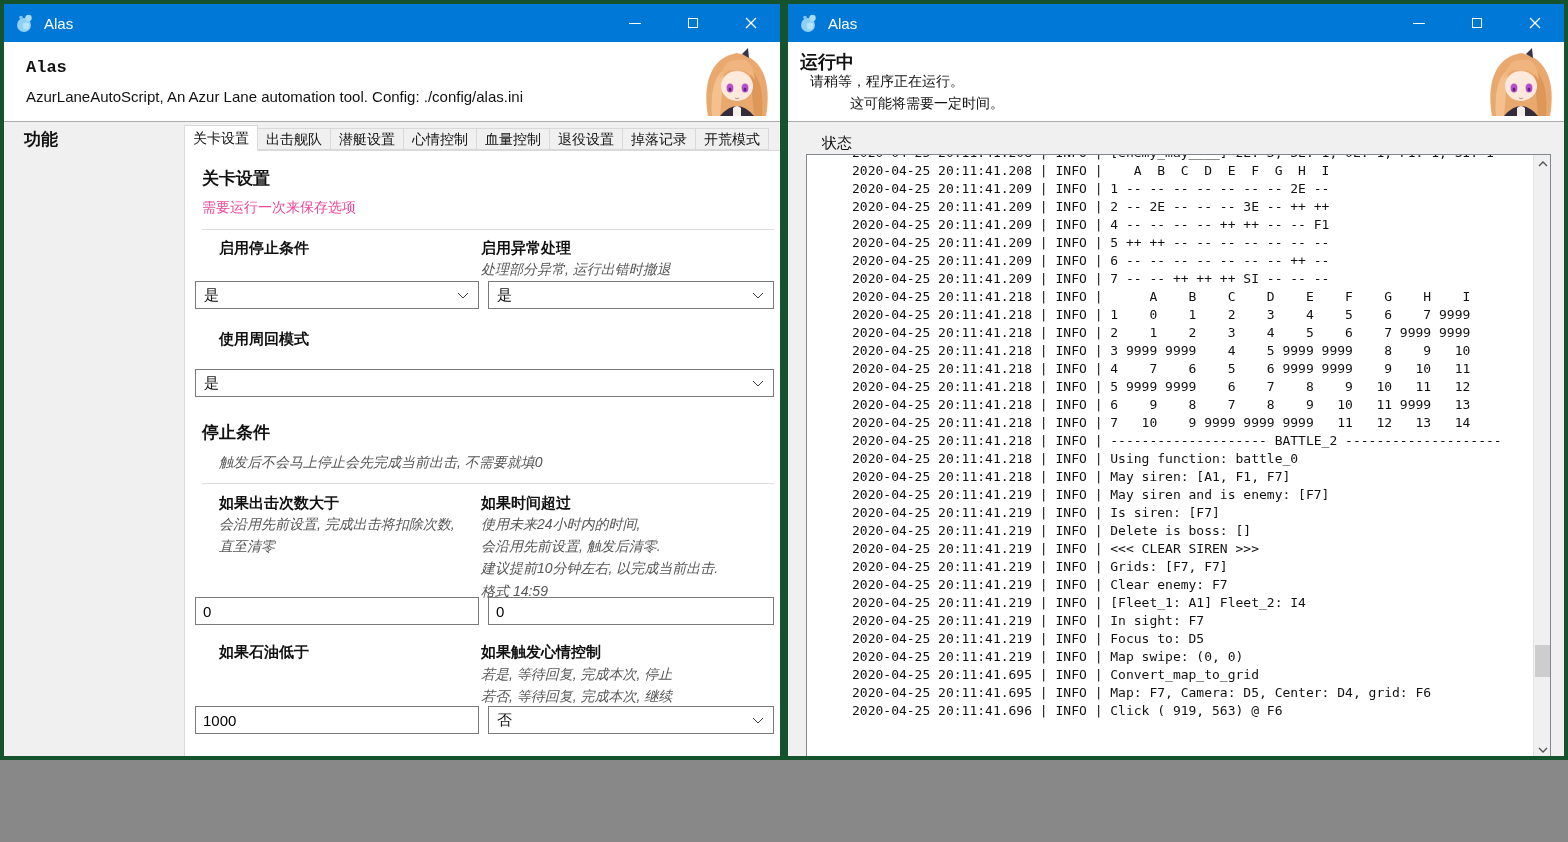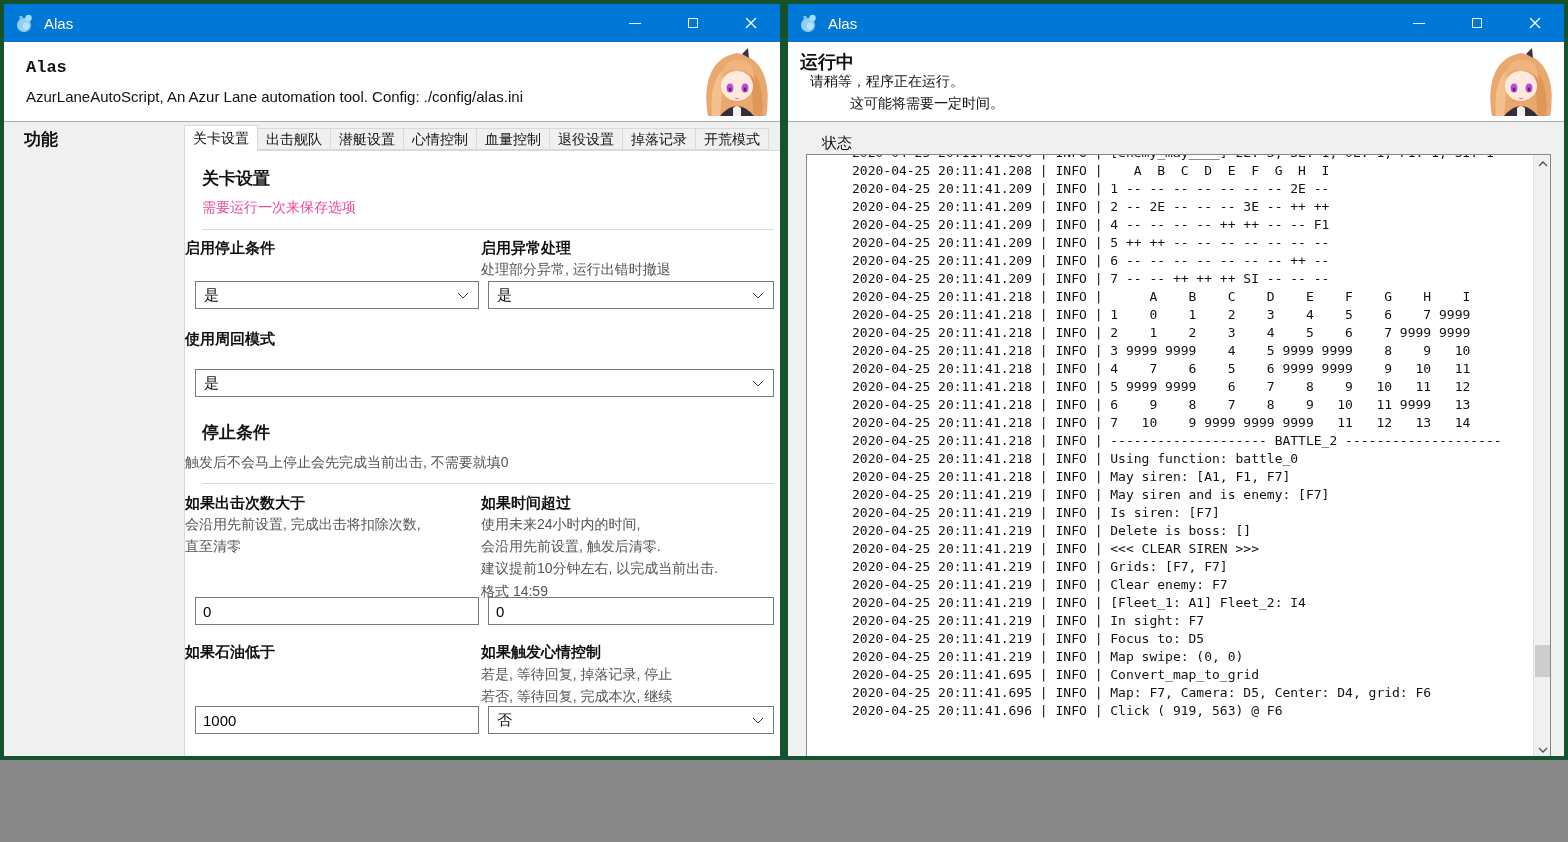--- a/index.html
+++ b/index.html
@@ -45,29 +45,29 @@
          border:1px solid #d9d9d9; margin-left:-1px; margin-bottom:1px; white-space:nowrap; cursor:default; }
   .tab:first-child { margin-left:0; }
   .tab.active { height:26px; line-height:25px; background:#fff; border-bottom:none; margin-bottom:0; z-index:3; }
   .panel { position:absolute; left:180px; top:28px; width:600px; height:638px; background:#fff;
            border:1px solid #d9d9d9; z-index:1; }
 
   .p-title { position:absolute; left:17px; top:16px; font-size:17px; font-weight:bold; }
   .p-sub   { position:absolute; left:17px; top:48px; font-size:14px; color:#ec4899; }
   .p-hr    { position:absolute; left:17px; width:572px; height:1px; background:#dcdcdc; }
   .f-label { position:absolute; font-size:15px; font-weight:bold; }
-  .f-desc  { position:absolute; font-size:14px; color:#555; white-space:nowrap; }
+  .f-desc  { position:absolute; font-size:14px; color:#555; white-space:nowrap;font-style:italic; }
   .f-select { position:absolute; height:28px; background:#fff; border:1px solid #7a7a7a;
               font-size:15px; line-height:26px; padding-left:8px; cursor:default; }
   .f-select svg { position:absolute; right:9px; top:10px; }
   .f-input { position:absolute; height:28px; background:#fff; border:1px solid #7a7a7a;
              font-size:15px; padding-left:7px; font-family:"Liberation Sans",sans-serif; }
   .col-l { left:10px;  width:284px; }
   .col-r { left:303px; width:286px; }
-  .lbl-l { left:0; } .lbl-r { left:296px; }
+  .lbl-l { left:34px; } .lbl-r { left:296px; }
 
   
   .footer { position:absolute; left:0; top:666px; width:100%; height:55px; background:#f0f0f0;
             border-top:1px solid #b3b3b3; }
   .btn { position:absolute; top:11px; height:34px; background:#e1e1e1; border:1px solid #adadad;
          font-size:15px; text-align:center; line-height:32px; cursor:default; }
   .btn-cancel { right:134px; width:86px; }
   .btn-start  { right:24px;  width:86px;border-radius:17px; }
   .btn-stop   { right:28px;  width:80px; }
 
@@ -193,21 +193,21 @@
         <div class="f-label lbl-r" style="top:343px">如果时间超过</div>
         <div class="f-desc lbl-r" style="top:365px">使用未来24小时内的时间,</div>
         <div class="f-desc lbl-r" style="top:387px">会沿用先前设置, 触发后清零.</div>
         <div class="f-desc lbl-r" style="top:409px">建议提前10分钟左右, 以完成当前出击.</div>
         <div class="f-desc lbl-r" style="top:432px">格式 14:59</div>
         <input class="f-input col-l" style="top: 446px;" value="0">
         <input class="f-input col-r" style="top: 446px;" value="0">
 
         <div class="f-label lbl-l" style="top:492px">如果石油低于</div>
         <div class="f-label lbl-r" style="top:492px">如果触发心情控制</div>
-        <div class="f-desc lbl-r" style="top:515px">若是, 等待回复, 掉落记录, 停止</div>
+        <div class="f-desc lbl-r" style="top:515px">若是, 等待回复, 完成本次, 停止</div>
         <div class="f-desc lbl-r" style="top:537px">若否, 等待回复, 完成本次, 继续</div>
         <input class="f-input col-l" style="top: 555px;" value="1000">
         <div class="f-select col-r" style="top:555px">
           <span>否</span>
           <svg width="12" height="8">
               <path d="M1 1 L6 6 L11 1" fill="none" stroke="#3c3c3c"></path>
             </svg>
         </div>
       </div>
 

